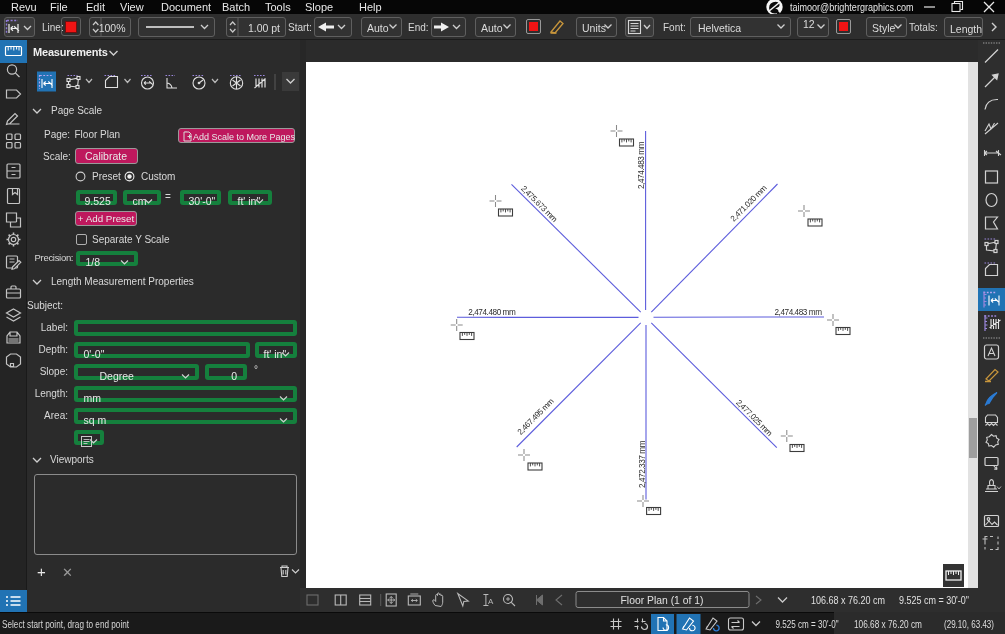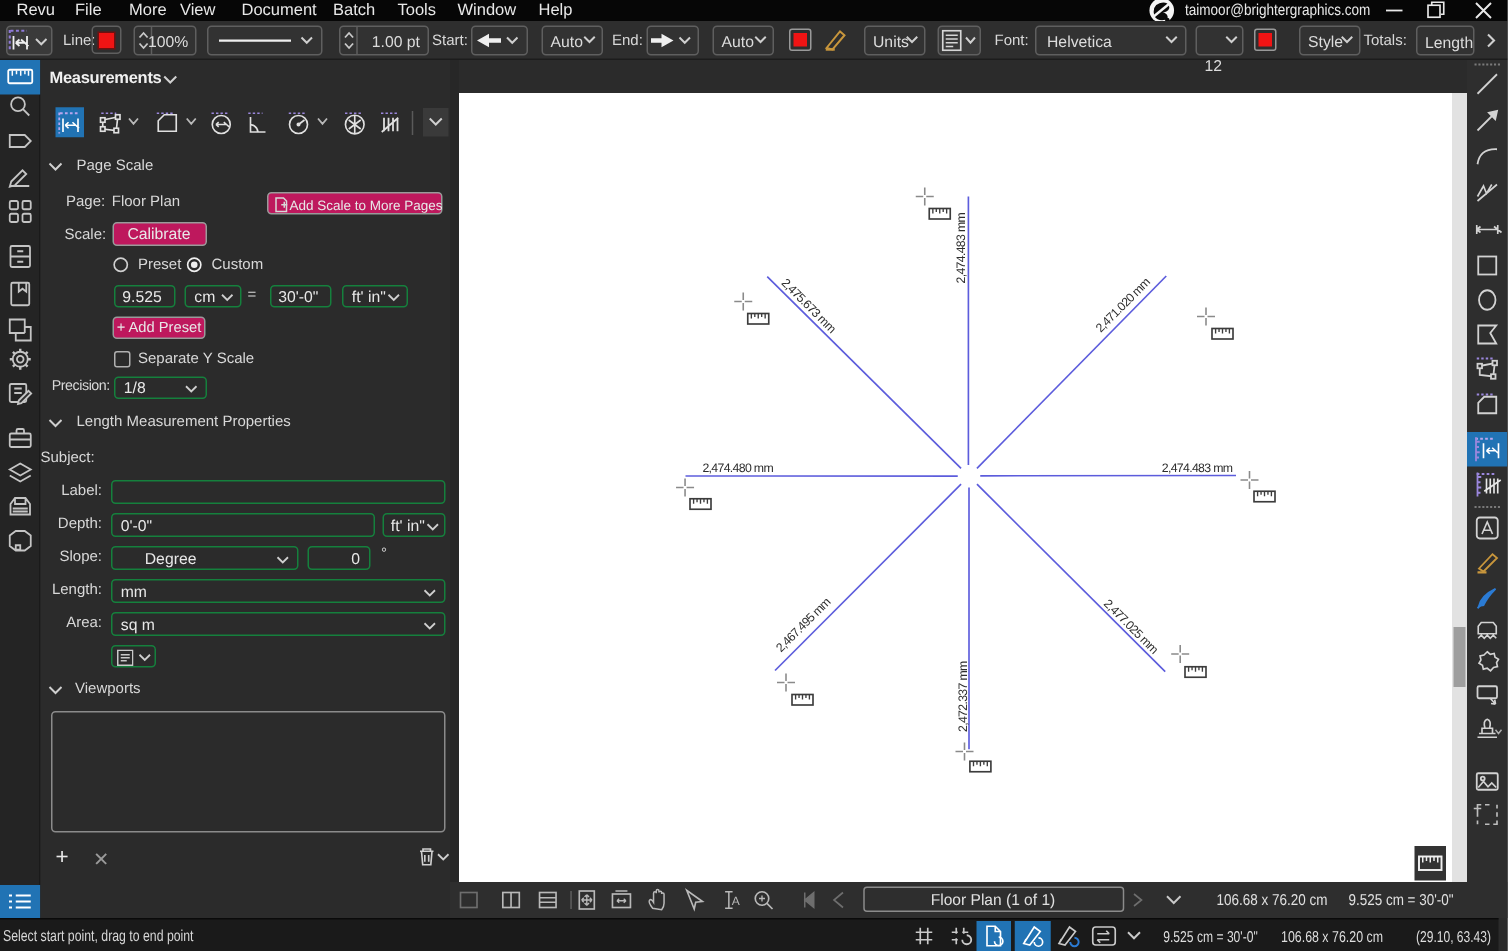--- a/index.html
+++ b/index.html
@@ -31,40 +31,40 @@
   
   #canvas { left:306px; top:62px; width:662px; height:526px; background:#ffffff; }
   #vscroll { left:968px; top:62px; width:10px; height:526px; background:#e2e2e2; }
   #vthumb { position:absolute; left:1px; top:356px; width:8px; height:40px; background:#9e9e9e; }
   
   #righttb { left:978px; top:40px; width:27px; height:572px; background:#2e2e2e; }
   
   #navbar { left:300px; top:588px; width:705px; height:24px; background:#2e2e2e; color:#d6d6d6;
     font-size:10px; }
   
-  #statusbar { left:0; top:612px; width:999px; height:22px; background:#1a1a1a; color:#d6d6d6;
+  #statusbar { left:0; top:612px; width:834px; height:22px; background:#1a1a1a; color:#d6d6d6;
     font-size:10px; border-top:1px solid #0a0a0a; }
   .panlabel { position:absolute; color:#d8d8d8; }
-  .pinput { position:absolute; border:1px solid #15803d; border-radius:3px; background:#2b2b2b;
+  .pinput { position:absolute; border:4px solid #15803d; border-radius:3px; background:#2b2b2b;
     color:#e8e8e8; font-size:10.5px; white-space:nowrap; }
   .pbtn { position:absolute; border:1px solid #9a9a9a; border-radius:3px; background:#be185d;
     color:#e8e8e8; font-size:10.5px; text-align:center; white-space:nowrap; }
 </style>
 </head>
 <body>
 <div id="stage">
   <div class="abs" id="menubar">
     <span class="mi" style="left:11px">Revu</span>
     <span class="mi" style="left:50px">File</span>
-    <span class="mi" style="left:86px">More</span>
+    <span class="mi" style="left:86px">Edit</span>
     <span class="mi" style="left:120px">View</span>
     <span class="mi" style="left:161px">Document</span>
     <span class="mi" style="left:222px">Batch</span>
     <span class="mi" style="left:265px">Tools</span>
-    <span class="mi" style="left:305px">Window</span>
+    <span class="mi" style="left:305px">Slope</span>
     <span class="mi" style="left:359px">Help</span>
     <svg style="position:absolute;left:765px;top:-1px" width="20" height="17" viewBox="0 0 20 17">
       <circle cx="9.5" cy="8" r="8.2" fill="#f5f5f5"></circle>
       <path d="M4.6 11.8 Q2.8 5 8 3.2 Q12.6 1.8 14.2 4.6 Q15.4 7 12.6 8.6 Q10.4 9.7 8.2 8.9 Q12.8 9.4 13.4 11.8 Q13.8 14 10.8 14.4 Q6.6 14.9 4.6 11.8 Z" fill="#0b0b0b"></path>
       <path d="M3.5 12.5 L14.5 3.5" stroke="#f5f5f5" stroke-width="1.6"></path>
       <path d="M13.2 12.8 a1.5 1.5 0 1 0 0.01 0" fill="#0b0b0b"></path>
     </svg>
     <span class="mi" style="left:790px;font-size:10.5px;display:inline-block;transform:scaleX(0.86);transform-origin:0 50%;white-space:nowrap">taimoor@brightergraphics.com</span>
     <svg style="position:absolute;left:922px;top:0" width="16" height="14" viewBox="0 0 16 14">
         <line x1="2" y1="7" x2="13" y2="7" stroke="#e8e8e8" stroke-width="1.2"></line>
@@ -159,21 +159,21 @@
       </svg>
     </div>
     <span class="tlabel" style="left:663px">Font:</span>
     <div class="tbox" style="left:690px;width:101px">
         <span style="position:absolute;left:7px;top:4px">Helvetica</span>
       <svg style="position:absolute;right:4px;top:5px" width="10" height="8" viewBox="0 0 10 8">
           <path d="M1.5 1.5 l3.5 3.5 L8.5 1.5" stroke="#cfcfcf" stroke-width="1.3" fill="none"></path>
         </svg>
     </div>
     <div class="tbox" style="left:797px;width:32px">
-        <span style="position:absolute;left:5px;top:20px">12</span>
+        <span style="position:absolute;left:5px;top:0">12</span>
       <svg style="position:absolute;right:2px;top:5px" width="10" height="8" viewBox="0 0 10 8">
           <path d="M1.5 1.5 l3.5 3.5 L8.5 1.5" stroke="#cfcfcf" stroke-width="1.3" fill="none"></path>
         </svg>
     </div>
     <div style="position:absolute;left:836px;top:5px;width:15px;height:15px;border:1px solid #999;border-radius:2px">
         <div style="position:absolute;left:2px;top:2px;width:9px;height:9px;background:#f01414"></div>
       </div>
     <div class="tbox" style="left:866px;width:41px">
         <span style="position:absolute;left:5px;top:4px">Style</span>
       <svg style="position:absolute;right:3px;top:5px" width="10" height="8" viewBox="0 0 10 8">

